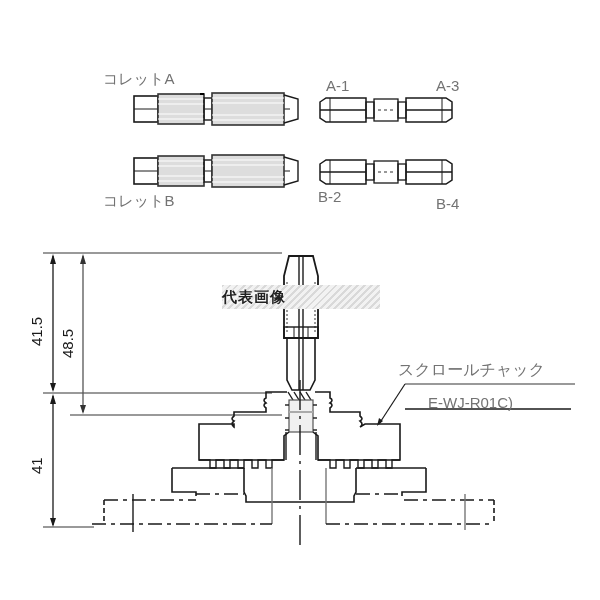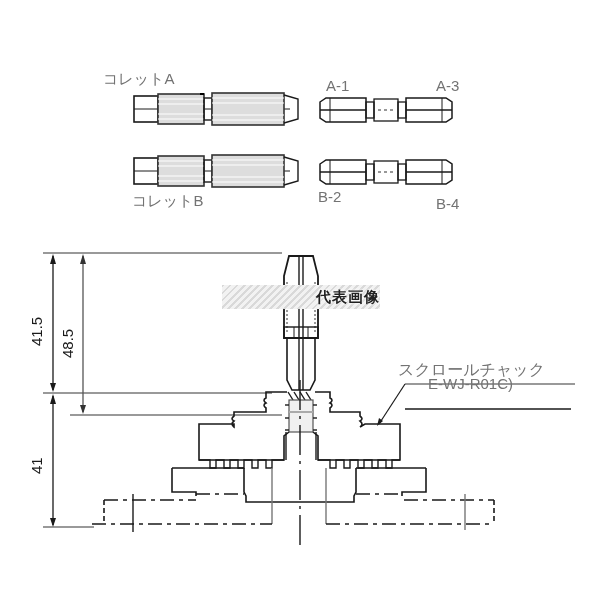--- a/index.html
+++ b/index.html
@@ -4,21 +4,21 @@
 <style>
   html, body { margin: 0; padding: 0; background: #ffffff; }
   body { width: 600px; height: 600px; overflow: hidden; position: relative;
          font-family: "Liberation Sans", "DejaVu Sans", sans-serif; color: #111; }
   #canvas { position: absolute; left: 0; top: 0; width: 600px; height: 600px; }
   .lbl { position: absolute; font-size: 15px; line-height: 16px; white-space: nowrap; color: #737373; }
   .dim { position: absolute; font-size: 15px; line-height: 16px; white-space: nowrap; color: #1a1a1a;
          transform: rotate(-90deg); transform-origin: left top; }
   .watermark { position: absolute; left: 222px; top: 285px; width: 158px; height: 24px;
                background: repeating-linear-gradient(135deg, #d9d9d9 0 2px, #f2f2f2 2px 5px);
-               display: flex; align-items: center; justify-content: flex-end; }
+               display: flex; align-items: center; justify-content: flex-start; }
   .watermark span { font-family: "DejaVu Sans", sans-serif; font-size: 15px; font-weight: bold;
                     color: #222; background: transparent; letter-spacing: 1px;
                     text-shadow: 0 0 3px #fff, 0 0 3px #fff; }
   .part-note { position: absolute; font-size: 15px; color: #737373; white-space: nowrap; }
   .stroke { stroke: #1a1a1a; fill: none; }
   .grey { stroke: #777; fill: none; }
 </style>
 </head>
 <body>
 
@@ -181,29 +181,29 @@
 
   <g>
     <line x1="405" y1="384" x2="575" y2="384" class="grey" stroke-width="1.3"></line>
     <line x1="405" y1="384" x2="379" y2="424" class="stroke" stroke-width="1.2"></line>
     <path d="M377 426 L379 418 L383 421 Z" fill="#1a1a1a"></path>
     <line x1="405" y1="409" x2="571" y2="409" class="stroke" stroke-width="1.3"></line>
   </g>
 </svg>
 
 <div class="lbl" style="left:103px; top:71px;">コレットA</div>
-<div class="lbl" style="left:103px; top:193px;margin-left:29px;">コレットB</div>
+<div class="lbl" style="left:103px; top:193px;">コレットB</div>
 
 <div class="lbl" style="left:318px; top:78px;margin-left:8px;">A-1</div>
 <div class="lbl" style="left:436px; top:78px;">A-3</div>
 <div class="lbl" style="left:318px; top:189px;">B-2</div>
 <div class="lbl" style="left:436px; top:196px;">B-4</div>
 
 <div class="dim" style="left:29px; top:346px;">41.5</div>
 <div class="dim" style="left:60px; top:358px;">48.5</div>
 <div class="dim" style="left:29px; top:474px;">41</div>
 
 <div class="watermark">
   <span>代表画像</span>
 </div>
 
 <div class="part-note" style="left:398px; top:360px; font-size:16px;">スクロールチャック</div>
-<div class="part-note" style="left:428px; top:375px;">E-WJ-R01C)</div>
+<div class="part-note" style="left:428px; top:394px;">E-WJ-R01C)</div>
 
 </body></html>

